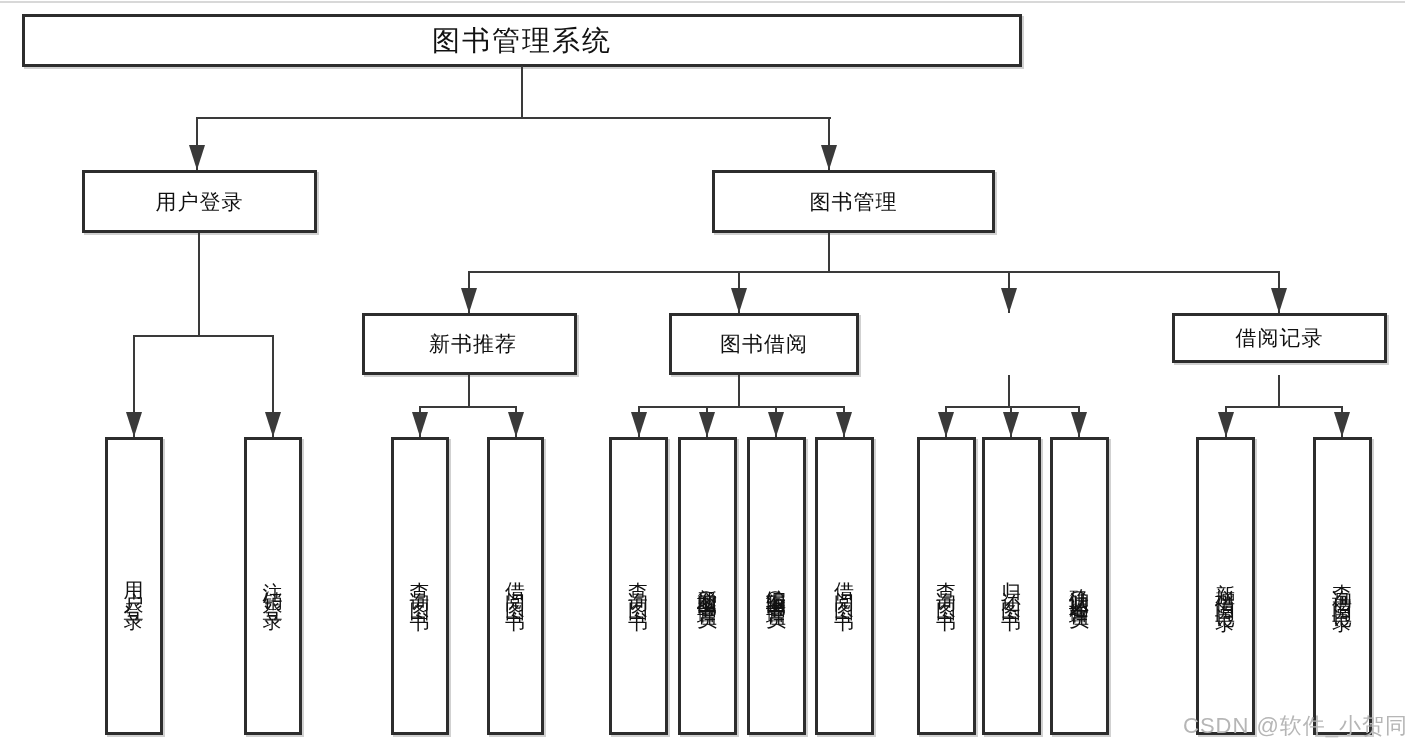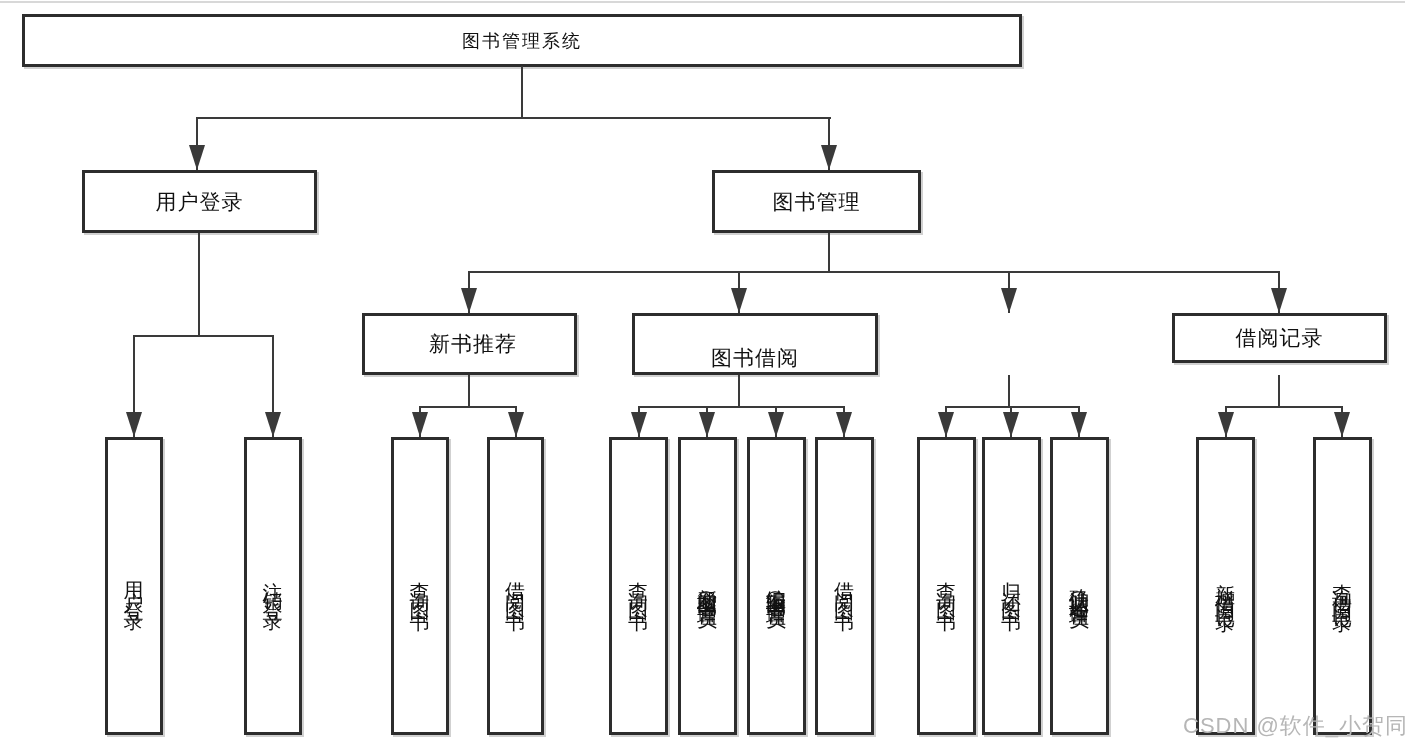--- a/index.html
+++ b/index.html
@@ -6,21 +6,21 @@
   #canvas{
     position:relative;width:1405px;height:747px;background:#ffffff;overflow:hidden;
     font-family:"Liberation Sans","DejaVu Sans",sans-serif;color:#111;
   }
   .box{
     position:absolute;background:#fff;border:3px solid #2d2d2d;box-sizing:border-box;
     display:flex;align-items:center;justify-content:center;
     box-shadow:2px 2px 0 rgba(0,0,0,0.18);
   }
   .hlabel{font-size:21px;letter-spacing:1px;white-space:nowrap;}
-  .root-label{font-size:18px;letter-spacing:2px;}
+  .root-label{font-size:28px;letter-spacing:2px;}
   .vtext{
     writing-mode:vertical-rl;text-orientation:mixed;
     font-size:20px;line-height:1;white-space:nowrap;
   }
   .sp10{letter-spacing:10px;}
   .sp6{letter-spacing:6px;}
   .sp3{letter-spacing:3px;}
   .vline{position:absolute;width:2px;background:#3a3a3a;}
   .hline{position:absolute;height:2px;background:#3a3a3a;}
   .arrow{
@@ -42,28 +42,28 @@
   <div class="topline"></div>
 
   <div class="box" style="left:22px;top:14px;width:1000px;height:53px;">
     <span class="hlabel root-label">图书管理系统</span>
   </div>
 
   <div class="box" style="left:82px;top:170px;width:235px;height:63px;">
     <span class="hlabel">用户登录</span>
   </div>
 
-  <div class="box" style="left:712px;top:170px;width:209px;height:63px;">
+  <div class="box" style="left:712px;top:170px;width:283px;height:63px;">
     <span class="hlabel">图书管理</span>
   </div>
 
   <div class="box" style="left:362px;top:313px;width:215px;height:62px;padding-left:7px;">
     <span class="hlabel">新书推荐</span>
   </div>
-  <div class="box" style="left:632px;top:313px;width:246px;height:62px;align-items:flex-end;">
+  <div class="box" style="left:669px;top:313px;width:190px;height:62px;">
     <span class="hlabel">图书借阅</span>
   </div>
   <div class="box" style="left:1172px;top:313px;width:215px;height:50px;">
     <span class="hlabel">借阅记录</span>
   </div>
 
   <div class="box" style="left:105px;top:437px;width:58px;height:298px;">
     <span class="vtext sp10">用户登录</span>
   </div>
   <div class="box" style="left:244px;top:437px;width:58px;height:298px;">

